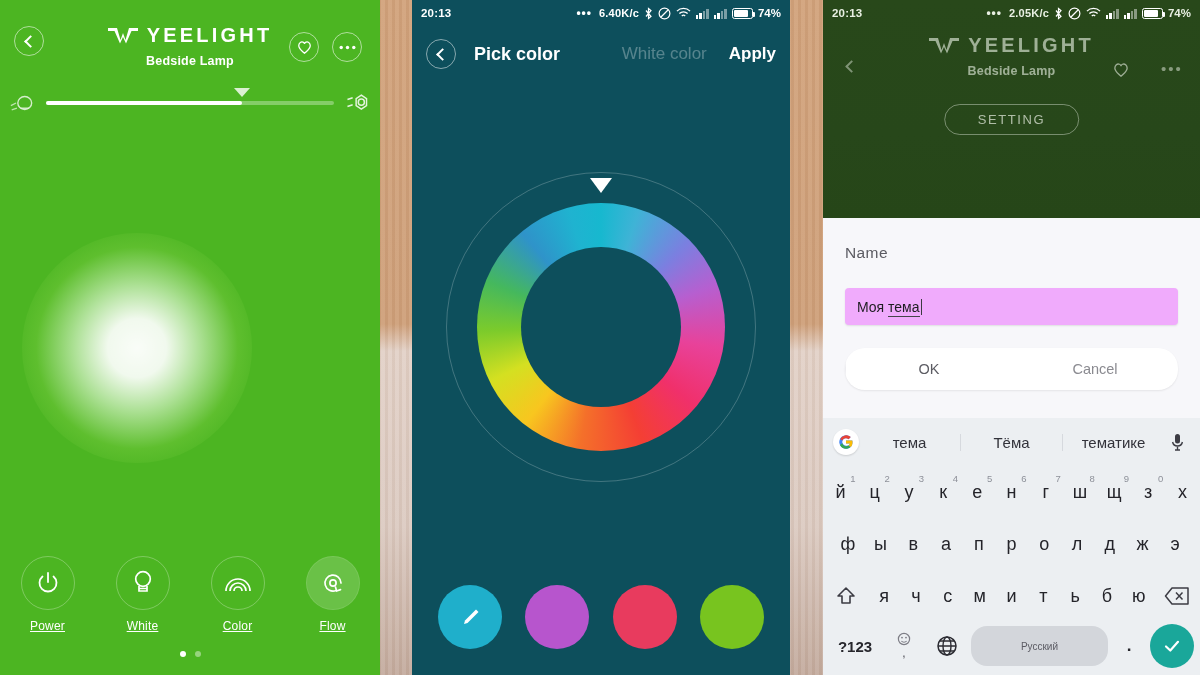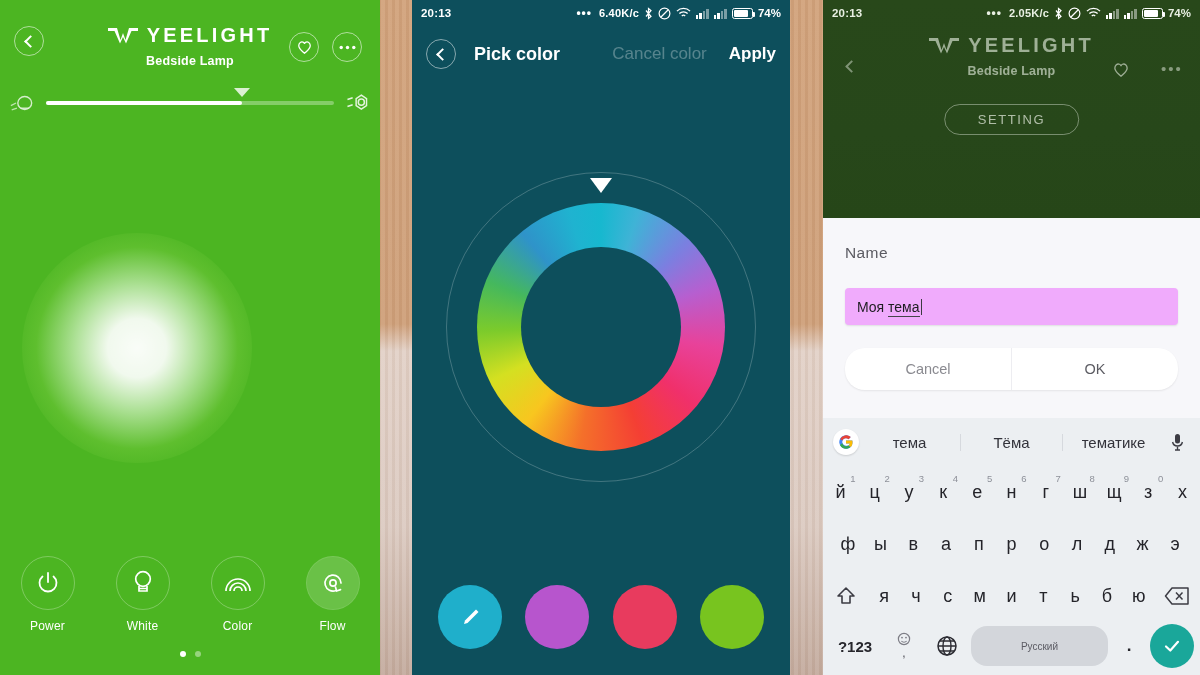--- a/index.html
+++ b/index.html
@@ -61,21 +61,21 @@
           transform: translate(-50%,-50%); border-radius: 50%;
           background: radial-gradient(circle,
             rgba(255,255,255,0.97) 0%,
             rgba(255,255,255,0.92) 18%,
             rgba(240,255,230,0.60) 38%,
             rgba(160,225,90,0.22) 62%,
             rgba(76,181,34,0) 78%); }
 
   .p1-tabs { position: absolute; bottom: 42px; left: 0; right: 0;
              display: flex; justify-content: space-around; }
-  .tab { width: 78px; text-align: center; color: #fff; }
+  .tab { width: 78px; text-align: center; color: #fff; text-decoration: underline; }
   .tab-ico { width: 54px; height: 54px; margin: 0 auto 9px; border-radius: 50%;
              border: 1.5px solid rgba(255,255,255,0.28);
              display: flex; align-items: center; justify-content: center; }
   .tab.active .tab-ico { background: rgba(255,255,255,0.17); border-color: rgba(255,255,255,0.10); }
   .tab-lbl { font-size: 12px; letter-spacing: .2px; }
   .dots { position: absolute; bottom: 18px; left: 0; right: 0; display: flex;
           justify-content: center; gap: 9px; }
   .dot { width: 6px; height: 6px; border-radius: 50%; background: #fff; }
   .dot.off { background: rgba(255,255,255,0.42); }
 
@@ -331,21 +331,21 @@
           </span>
         <span>74%</span>
       </span>
     </div>
 
     <div class="p2-head">
       <div class="p2-back">
         <span class="chev-l"></span>
       </div>
       <div class="p2-title">Pick color</div>
-      <div class="p2-photo">Cancel color</div>
+      <div class="p2-photo">White color</div>
       <div class="p2-apply">Apply</div>
     </div>
 
     <div class="wheel-wrap">
       <div class="wheel-outline"></div>
       <div class="wheel"></div>
       <div class="wheel-ptr"></div>
     </div>
 
     <div class="swatches">
@@ -419,22 +419,22 @@
         <div class="p3-setting">SETTING</div>
       </div>
     </div>
 
     <div class="dialog">
       <div class="dlg-title">Name</div>
       <div class="dlg-input">
         <span class="dlg-val"><span>Моя </span><span class="composing">тема</span><span class="caret"></span></span>
       </div>
       <div class="dlg-btns">
+        <div class="dlg-btn ok">OK</div>
         <div class="dlg-btn">Cancel</div>
-        <div class="dlg-btn ok">OK</div>
       </div>
     </div>
 
     <div class="kbd">
       <div class="kbd-sugg">
         <span class="g-logo">
           <svg width="16" height="16" viewBox="0 0 18 18">
             <path d="M9 7.4v3.3h4.6A4 4 0 0 1 9 13.2 4.2 4.2 0 1 1 11.9 5.9l2.4-2.4A7.6 7.6 0 1 0 9 16.6c4.4 0 7.3-3.1 7.3-7.4 0-.6-.1-1.2-.2-1.8Z" fill="#4285F4"></path>
             <path d="M2.4 5.5 4.9 7.4A4.2 4.2 0 0 1 9 4.7c1.1 0 2.1.4 2.9 1.2l2.4-2.4A7.6 7.6 0 0 0 2.4 5.5Z" fill="#EA4335"></path>
             <path d="M9 16.6a7.5 7.5 0 0 0 5.1-1.9l-2.4-1.9A4.5 4.5 0 0 1 4.8 10.4l-2.5 1.9A7.6 7.6 0 0 0 9 16.6Z" fill="#34A853"></path>

